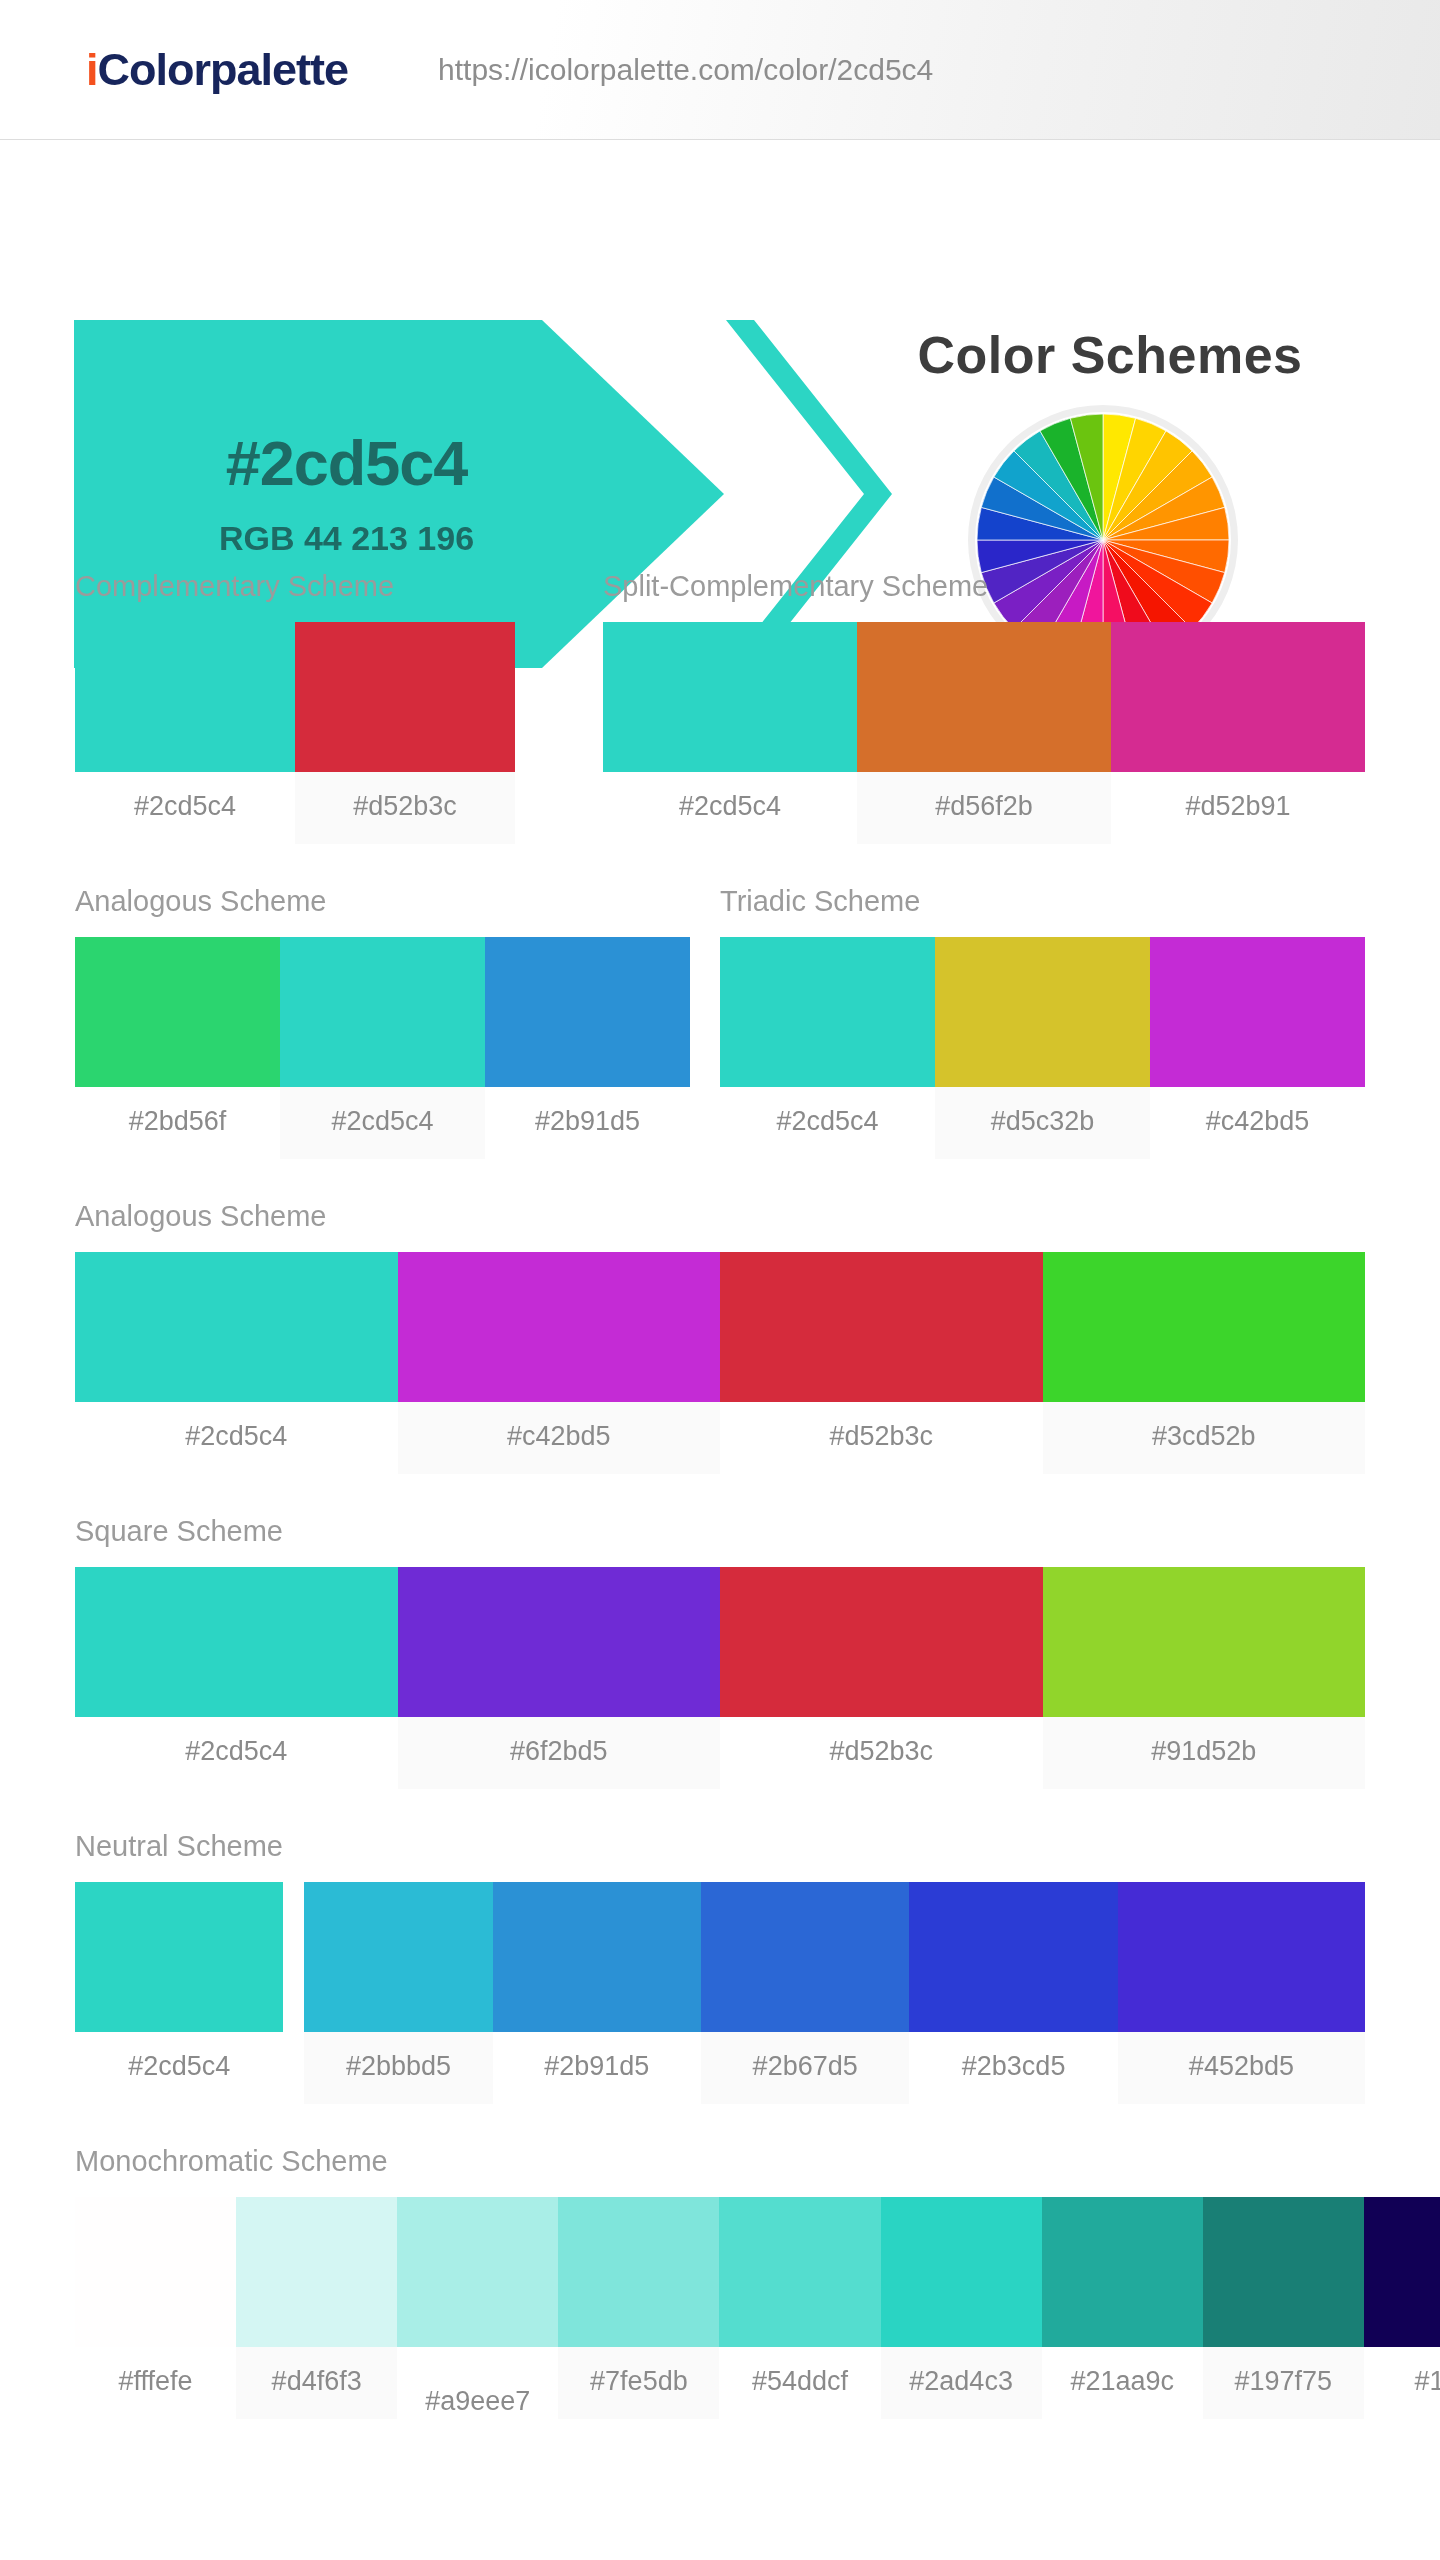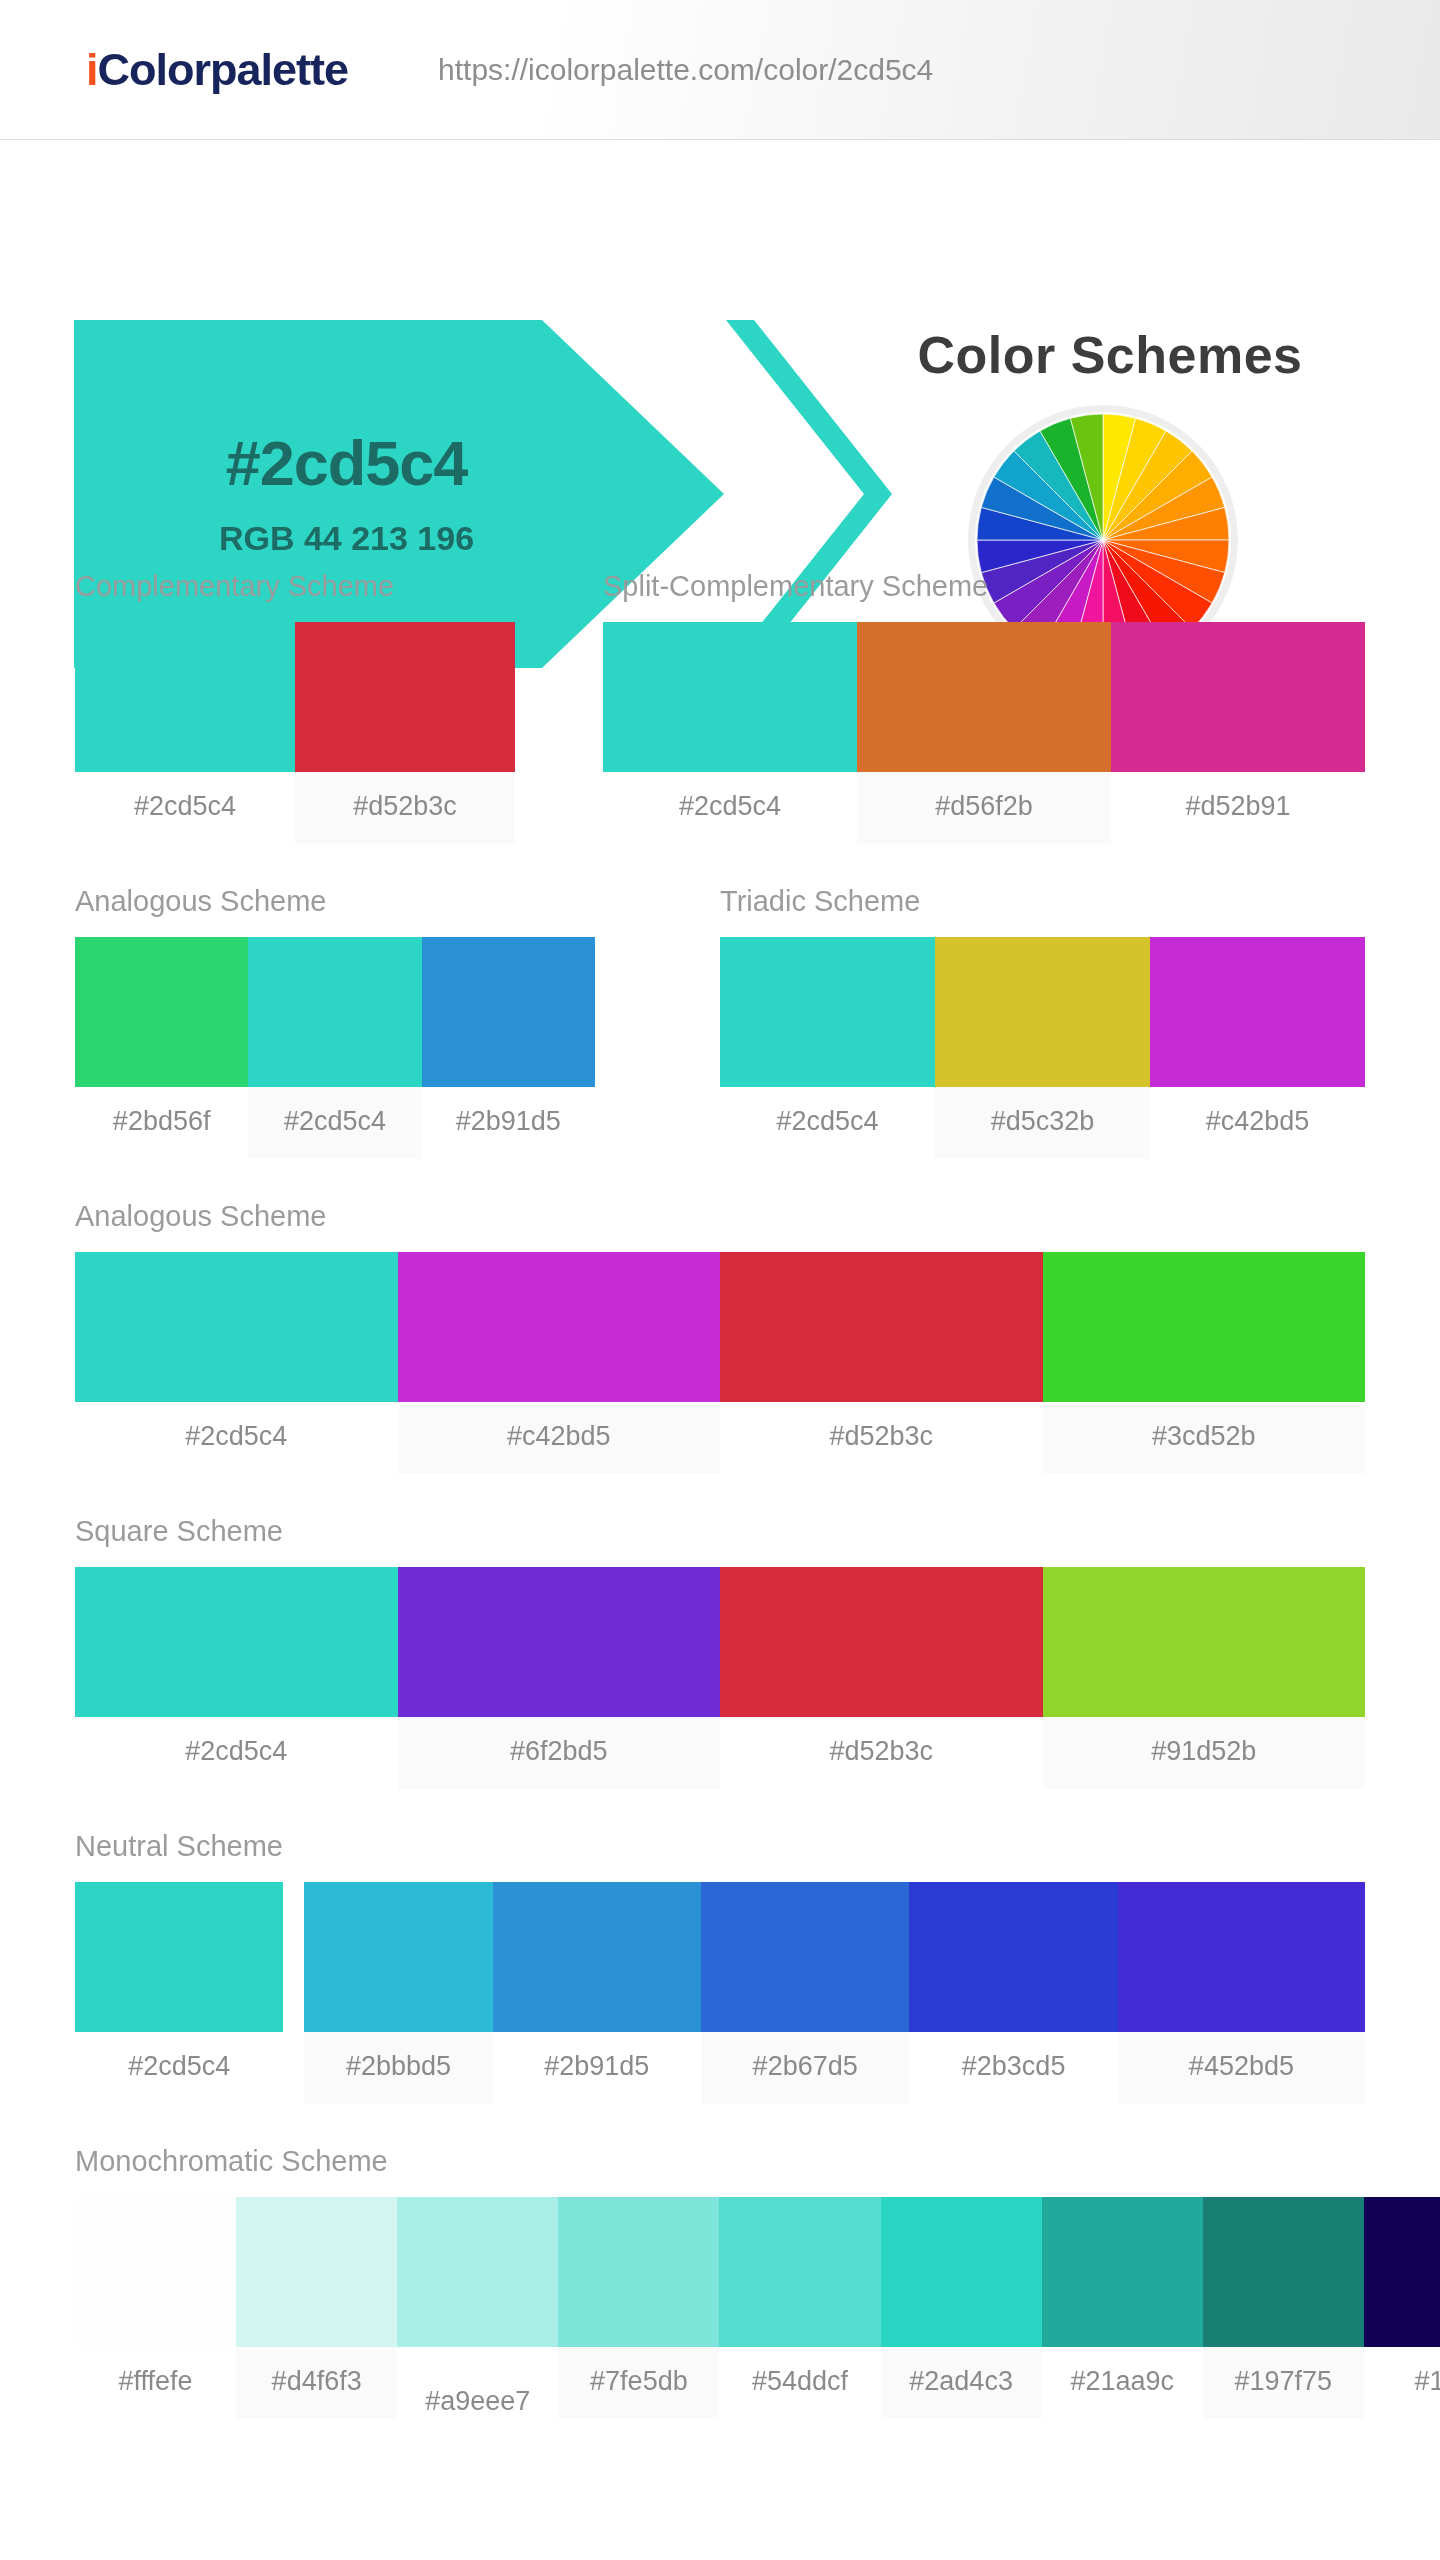--- a/index.html
+++ b/index.html
@@ -239,21 +239,21 @@
         </div>
         <div class="swatch-col" style="width: 254px;">
           <div class="swatch-color" style="background: rgb(213, 43, 145); height: 150px;"></div>
           <div class="swatch-label">#d52b91</div>
         </div>
       </div>
   </div>
 
   <div class="scheme-block sec-analogous">
     <div class="scheme-title">Analogous Scheme</div>
-    <div class="swatch-strip" style="width: 520px;">
+    <div class="swatch-strip" style="width: 615px;">
         <div class="swatch-col" style="width: 205px;">
           <div class="swatch-color" style="background: rgb(43, 213, 111); height: 150px;"></div>
           <div class="swatch-label">#2bd56f</div>
         </div>
         <div class="swatch-col" style="width: 205px;">
           <div class="swatch-color" style="background: rgb(44, 213, 196); height: 150px;"></div>
           <div class="swatch-label tinted">#2cd5c4</div>
         </div>
         <div class="swatch-col" style="width: 205px;">
           <div class="swatch-color" style="background: rgb(43, 145, 213); height: 150px;"></div>

